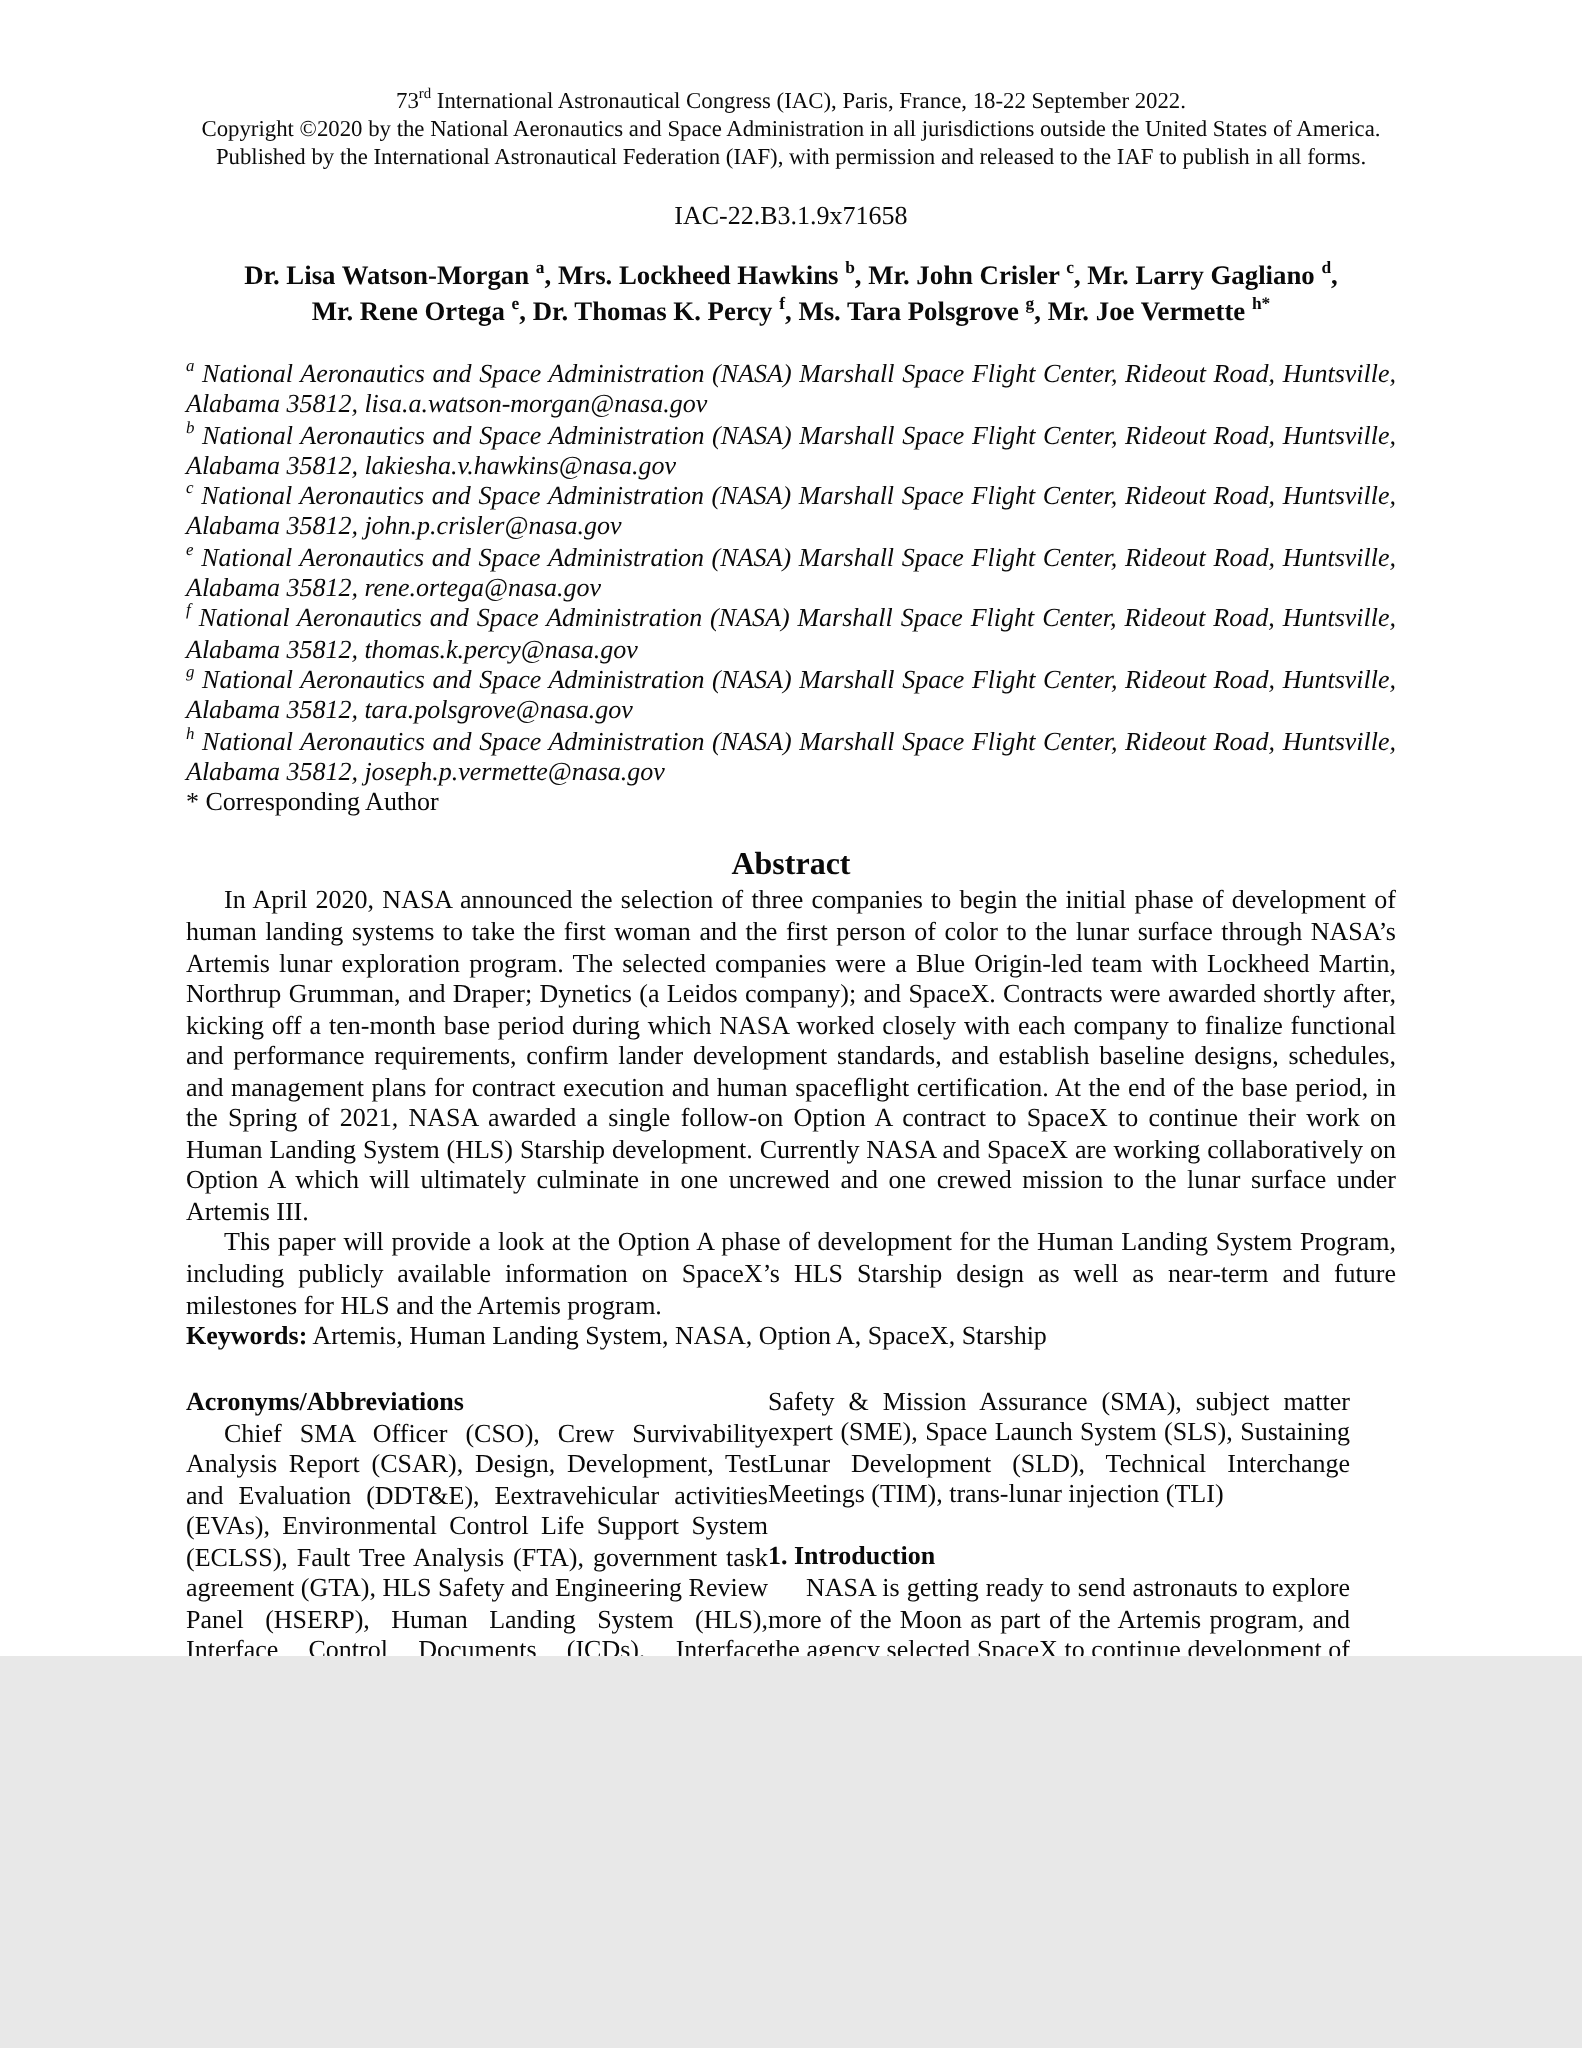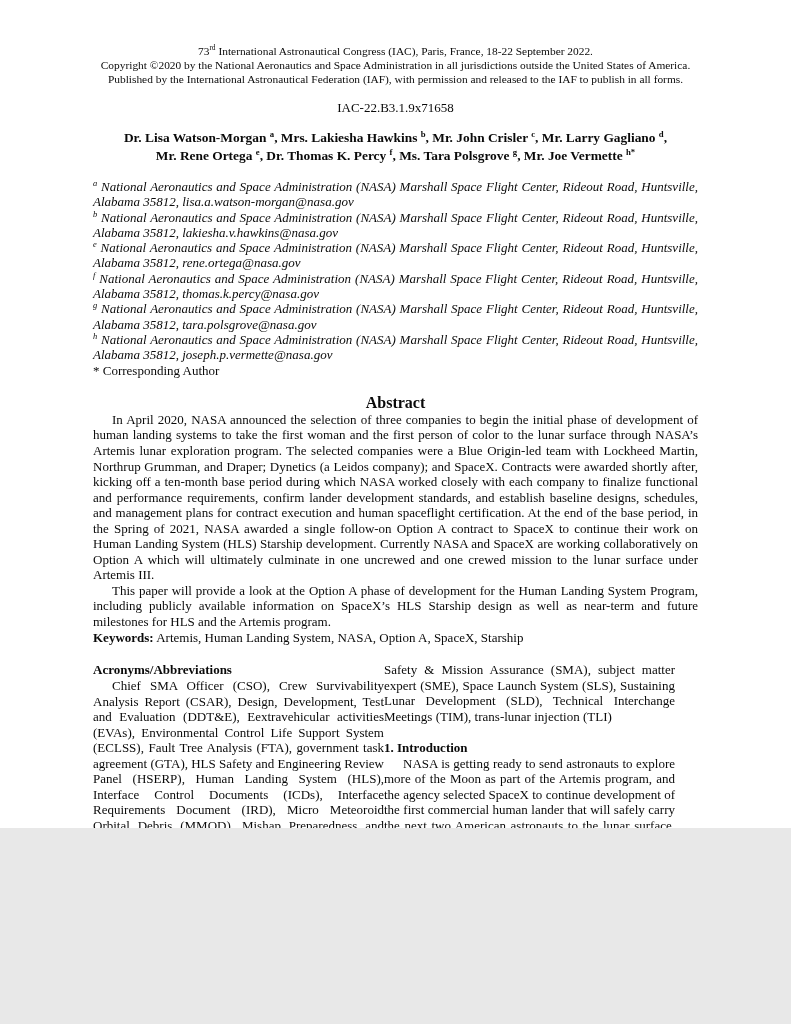--- a/index.html
+++ b/index.html
@@ -52,27 +52,28 @@
 
     <div class="header">
       <div><span>73</span><sup>rd</sup><span> International Astronautical Congress (IAC), Paris, France, 18-22 September 2022.</span></div>
       <div>Copyright ©2020 by the National Aeronautics and Space Administration in all jurisdictions outside the United States of America.</div>
       <div>Published by the International Astronautical Federation (IAF), with permission and released to the IAF to publish in all forms.</div>
     </div>
 
     <div class="paper-id">IAC-22.B3.1.9x71658</div>
 
 
-    <div class="authors authors-first"><span><span>Dr. Lisa Watson-Morgan </span><sup>a</sup><span>, </span></span><span><span>Mrs. Lakiesha Hawkins </span><sup>b</sup><span>, </span></span><span><span>Mr. John Crisler </span><sup>c</sup><span>, </span></span><span><span>Mr. Larry Gagliano </span><sup>d</sup><span>,</span></span></div>
+    <div class="authors authors-first"><span><span>Dr. Lisa Watson-Morgan </span><sup>a</sup><span>, </span></span><span><span>Mrs. Lockheed Hawkins </span><sup>b</sup><span>, </span></span><span><span>Mr. John Crisler </span><sup>c</sup><span>, </span></span><span><span>Mr. Larry Gagliano </span><sup>d</sup><span>,</span></span></div>
 
     <div class="authors"><span><span>Mr. Rene Ortega </span><sup>e</sup><span>, </span></span><span><span>Dr. Thomas K. Percy </span><sup>f</sup><span>, </span></span><span><span>Ms. Tara Polsgrove </span><sup>g</sup><span>, </span></span><span><span>Mr. Joe Vermette </span><sup>h*</sup><span></span></span></div>
 
     <div class="affiliations">
       <p class="affil"><sup>a</sup><span> National Aeronautics and Space Administration (NASA) Marshall Space Flight Center, Rideout Road, Huntsville, Alabama 35812, lisa.a.watson-morgan@nasa.gov</span></p>
       <p class="affil"><sup>b</sup><span> National Aeronautics and Space Administration (NASA) Marshall Space Flight Center, Rideout Road, Huntsville, Alabama 35812, lakiesha.v.hawkins@nasa.gov</span></p>
+      <p class="affil"><sup>c</sup><span> National Aeronautics and Space Administration (NASA) Marshall Space Flight Center, Rideout Road, Huntsville, Alabama 35812, john.p.crisler@nasa.gov</span></p>
       <p class="affil"><sup>e</sup><span> National Aeronautics and Space Administration (NASA) Marshall Space Flight Center, Rideout Road, Huntsville, Alabama 35812, rene.ortega@nasa.gov</span></p>
       <p class="affil"><sup>f</sup><span> National Aeronautics and Space Administration (NASA) Marshall Space Flight Center, Rideout Road, Huntsville, Alabama 35812, thomas.k.percy@nasa.gov</span></p>
       <p class="affil"><sup>g</sup><span> National Aeronautics and Space Administration (NASA) Marshall Space Flight Center, Rideout Road, Huntsville, Alabama 35812, tara.polsgrove@nasa.gov</span></p>
       <p class="affil"><sup>h</sup><span> National Aeronautics and Space Administration (NASA) Marshall Space Flight Center, Rideout Road, Huntsville, Alabama 35812, joseph.p.vermette@nasa.gov</span></p>
     </div>
 
     <p class="corresponding">* Corresponding Author</p>
 
     <h2 class="abstract-heading">Abstract</h2>
     <p class="para indent">In April 2020, NASA announced the selection of three companies to begin the initial phase of development of human landing systems to take the first woman and the first person of color to the lunar surface through NASA’s Artemis lunar exploration program. The selected companies were a Blue Origin-led team with Lockheed Martin, Northrup Grumman, and Draper; Dynetics (a Leidos company); and SpaceX. Contracts were awarded shortly after, kicking off a ten-month base period during which NASA worked closely with each company to finalize functional and performance requirements, confirm lander development standards, and establish baseline designs, schedules, and management plans for contract execution and human spaceflight certification. At the end of the base period, in the Spring of 2021, NASA awarded a single follow-on Option A contract to SpaceX to continue their work on Human Landing System (HLS) Starship development. Currently NASA and SpaceX are working collaboratively on Option A which will ultimately culminate in one uncrewed and one crewed mission to the lunar surface under Artemis III.</p>

